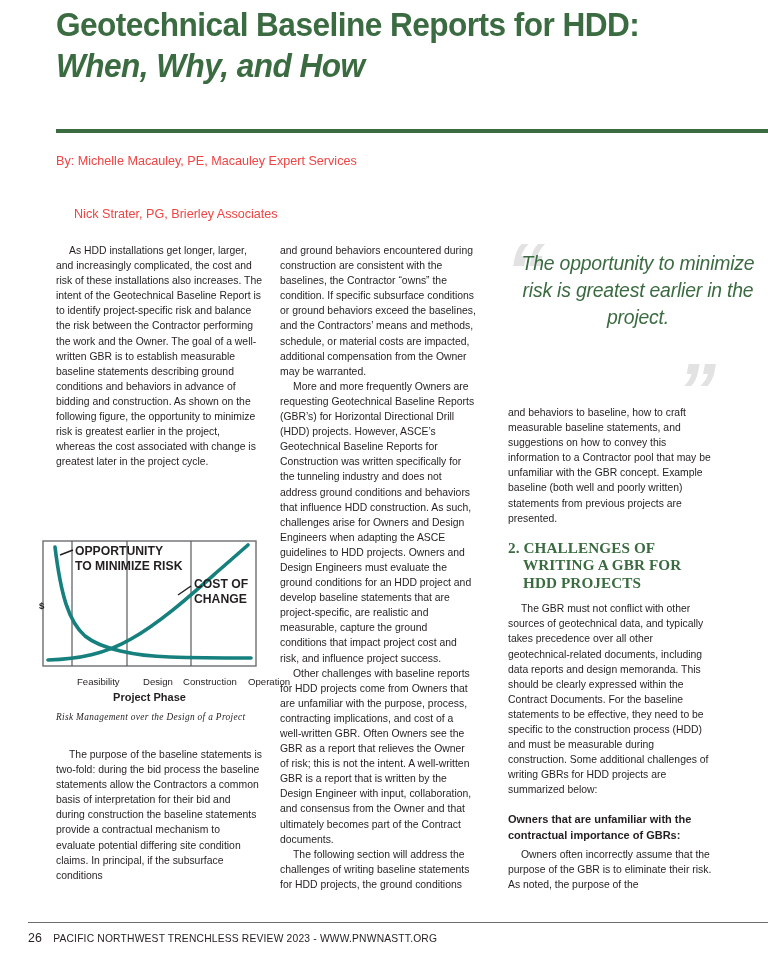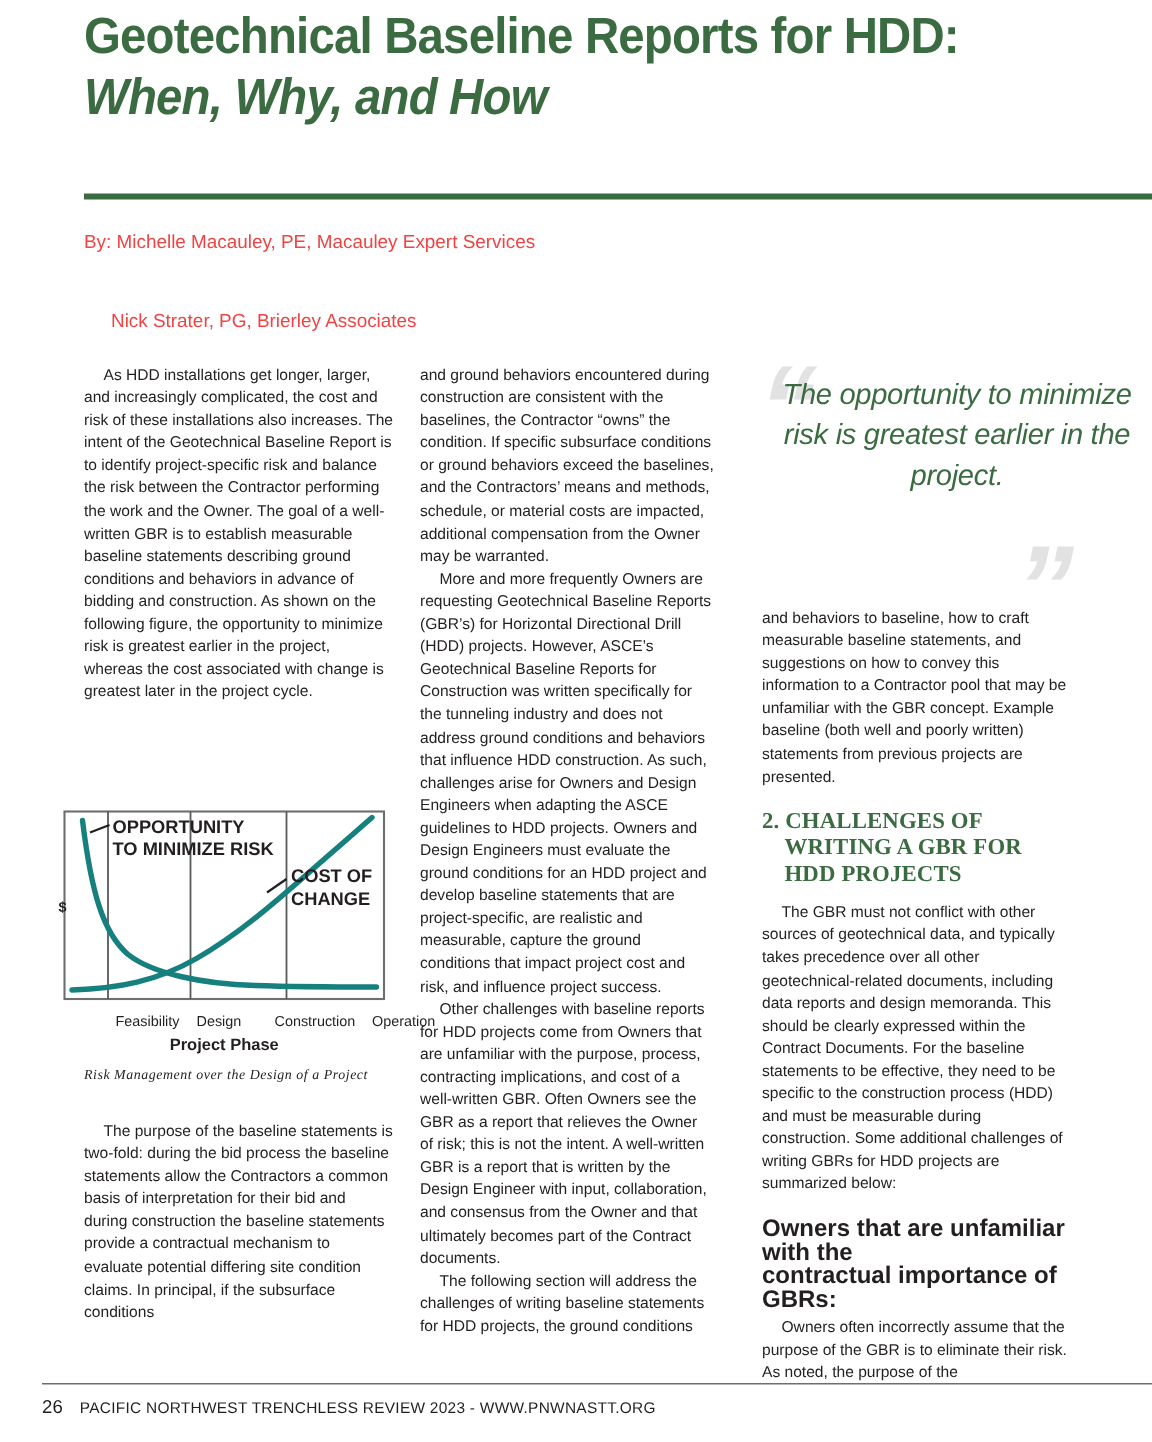--- a/index.html
+++ b/index.html
@@ -77,21 +77,21 @@
     font-size: 15.2px;
     line-height: 17.5px;
     color: #3b6b41;
     margin: 0 0 10px 0;
     letter-spacing: 0.1px;
   }
   .h2 .ind { display: block; padding-left: 15px; }
 
   .h3 {
     font-weight: 700;
-    font-size: 16px;
+    font-size: 11px;
     line-height: 15.4px;
     color: #231f20;
     margin: 0 0 4px 0;
   }
 
   p.para {
     margin: 0;
     text-indent: 13px;
   }
   p.cont { margin: 0; text-indent: 0; }
@@ -122,21 +122,21 @@
   #xticks {
     margin-left: 17px;
     width: 221px;
     position: relative;
     height: 14px;
     font-size: 9.6px;
     color: #231f20;
   }
   #xticks span { position: absolute; top: 1px; white-space: nowrap; padding-left: 36px; }
   #tick-feas { left: 2px; }
-  #tick-des  { left: 56px; }
+  #tick-des  { left: 68px; }
   #tick-con  { left: 108px; }
   #tick-op   { left: 173px; }
 
   #xaxis-title {
     margin-left: 17px;
     width: 221px;
     text-align: center;
     font-size: 11px;
     font-weight: 700;
     color: #231f20;

